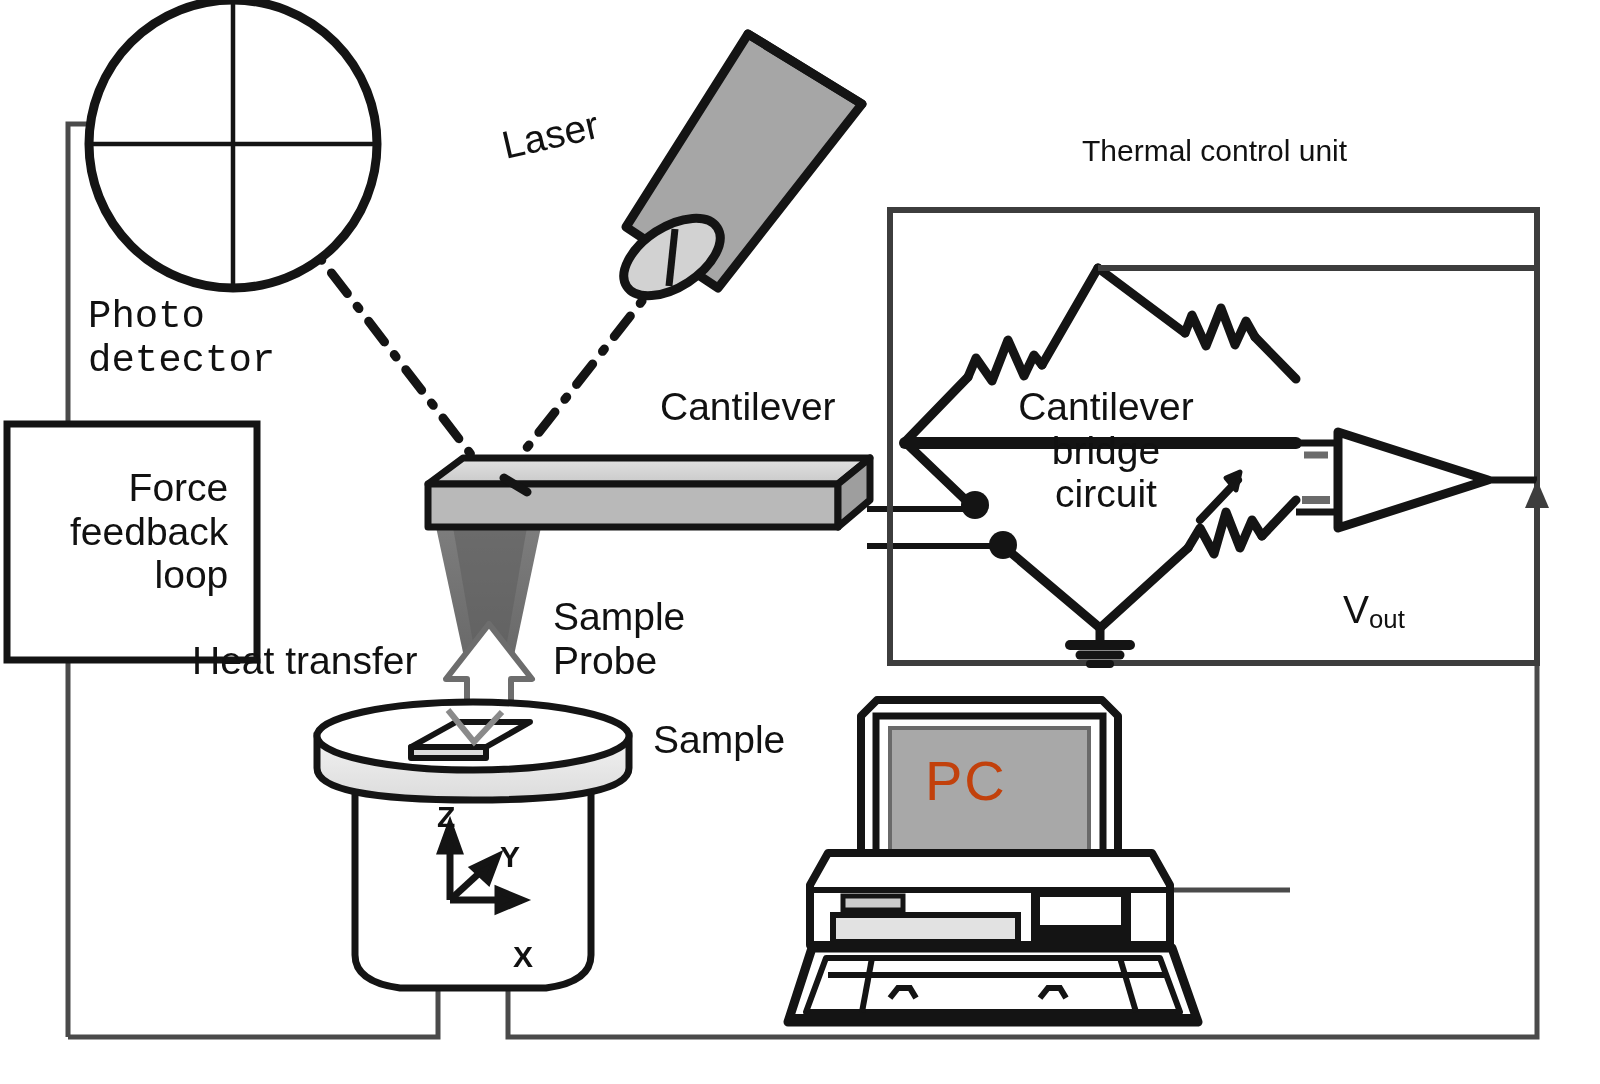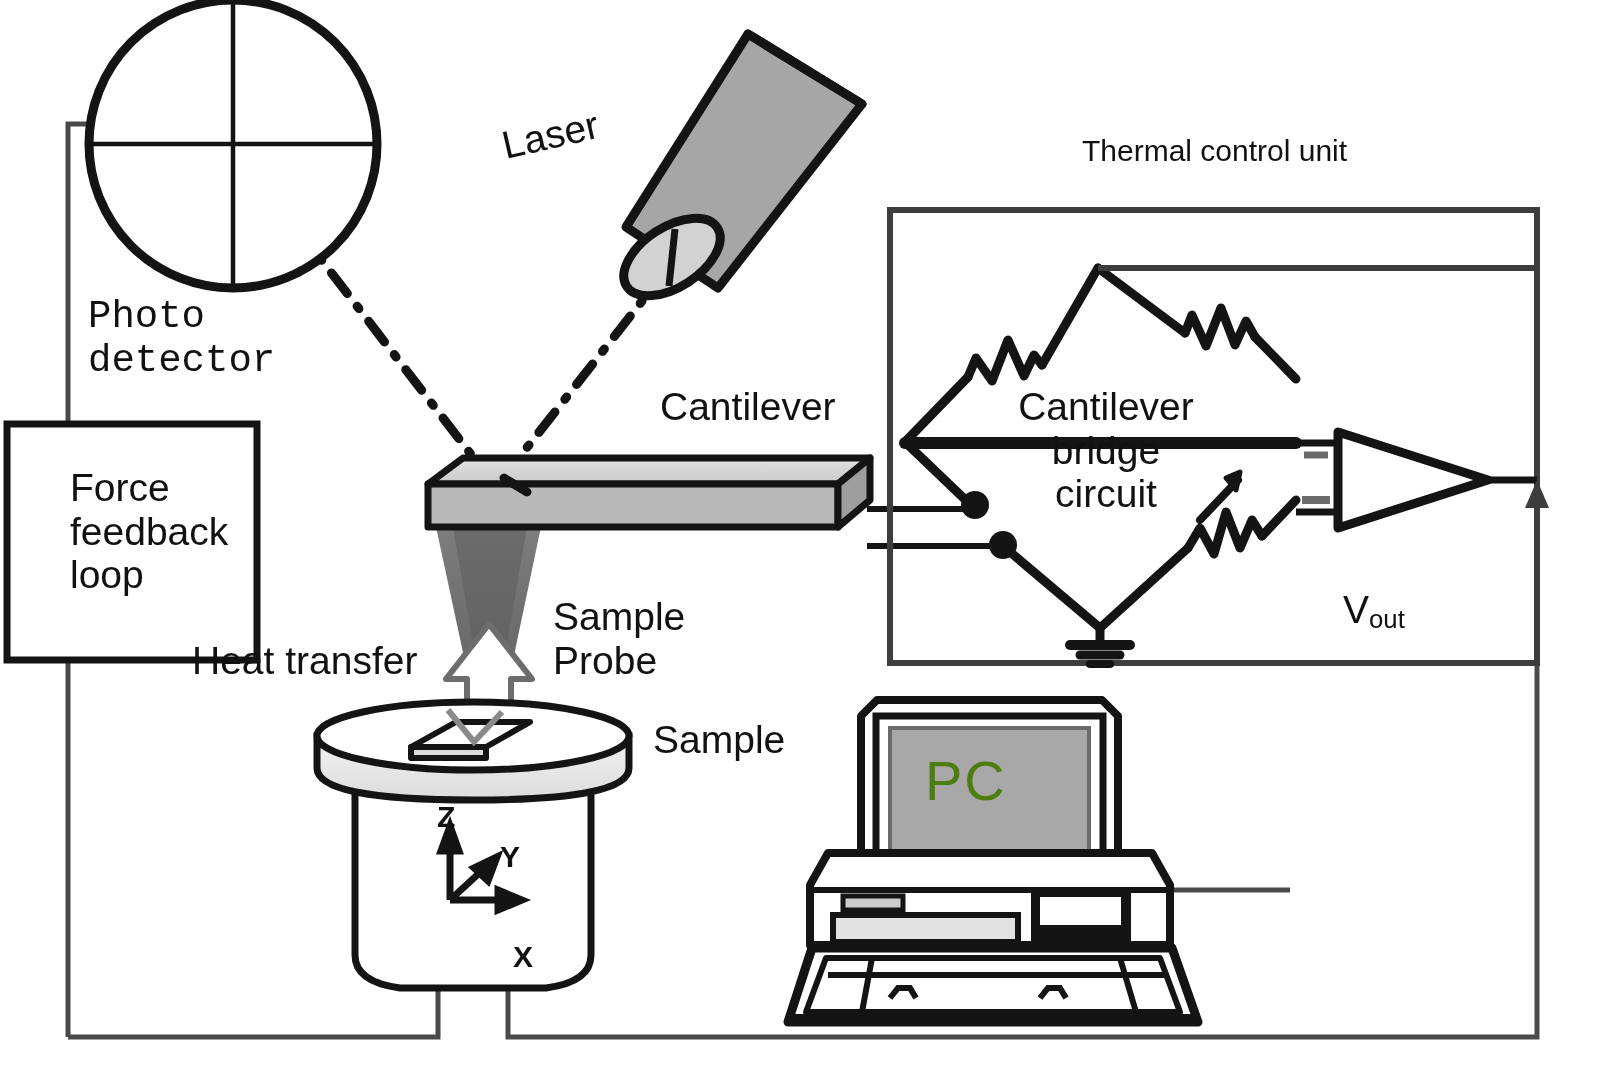--- a/index.html
+++ b/index.html
@@ -19,21 +19,21 @@
   .lbl {
     position: absolute;
     color: #111111;
     font-family: "Liberation Sans", sans-serif;
     white-space: pre;
     line-height: 1.12;
   }
   .lbl-lg { font-size: 30px; }
   .lbl-md { font-size: 39px; }
   .lbl-axis { font-size: 30px; font-weight: bold; }
-  .lbl-pc { font-size: 56px; color: #4d7c0f; font-weight: normal; letter-spacing: 2px; }
+  .lbl-pc { font-size: 56px; color: #c2410c; font-weight: normal; letter-spacing: 2px; }
   .sub { font-size: 0.66em; vertical-align: baseline; position: relative; top: 0.18em; }
 </style>
 </head>
 <body>
 
 <div id="stage">
 
   <svg width="1600" height="1084" viewBox="0 0 1600 1084">
     <defs>
       <linearGradient id="probeGrad" x1="0" y1="0" x2="0" y2="1">
@@ -223,21 +223,21 @@
       <line x1="1120" y1="958" x2="1136" y2="1012" stroke="#141414" stroke-width="6"></line>
       <path d="M 890 998 L 898 988 L 910 988 L 916 998" fill="none" stroke="#141414" stroke-width="6"></path>
       <path d="M 1040 998 L 1048 988 L 1060 988 L 1066 998" fill="none" stroke="#141414" stroke-width="6"></path>
       <line x1="790" y1="1018" x2="1196" y2="1018" stroke="#141414" stroke-width="8"></line>
     </g>
   </svg>
 
   <div class="lbl lbl-md" style="left:88px; top:296px;font-family:Liberation Mono, monospace;">Photo
 detector</div>
 
-  <div class="lbl lbl-md" style="left:70px; top:466px; text-align:left;">Force
+  <div class="lbl lbl-md" style="left:70px; top:466px; text-align:right;">Force
 feedback
 loop</div>
 
   <div class="lbl lbl-md" style="left:498px; top:125px; transform:rotate(-13deg); transform-origin:left top;">Laser</div>
 
   <div class="lbl lbl-md" style="left:660px; top:385px;">Cantilever</div>
 
   <div class="lbl lbl-md" style="left:553px; top:595px;">Sample
 Probe</div>
 

